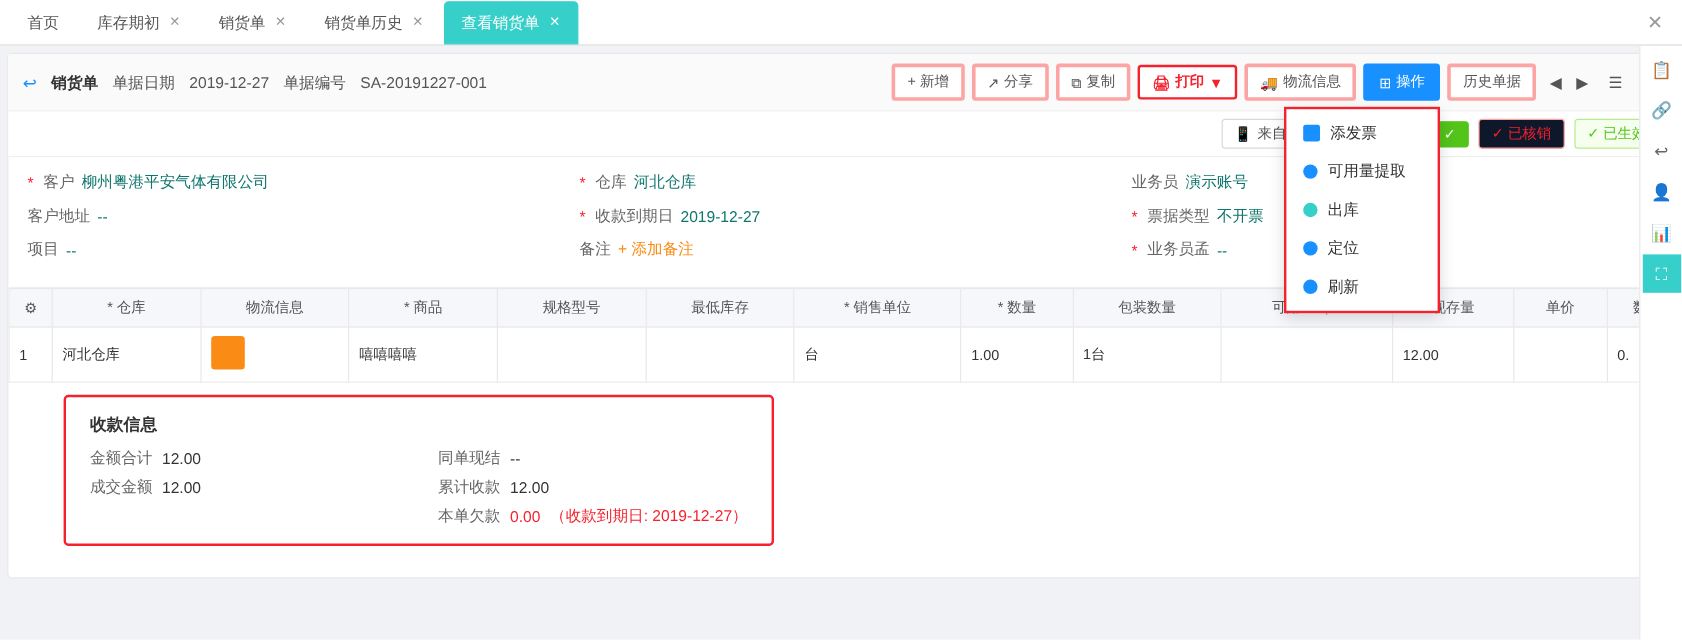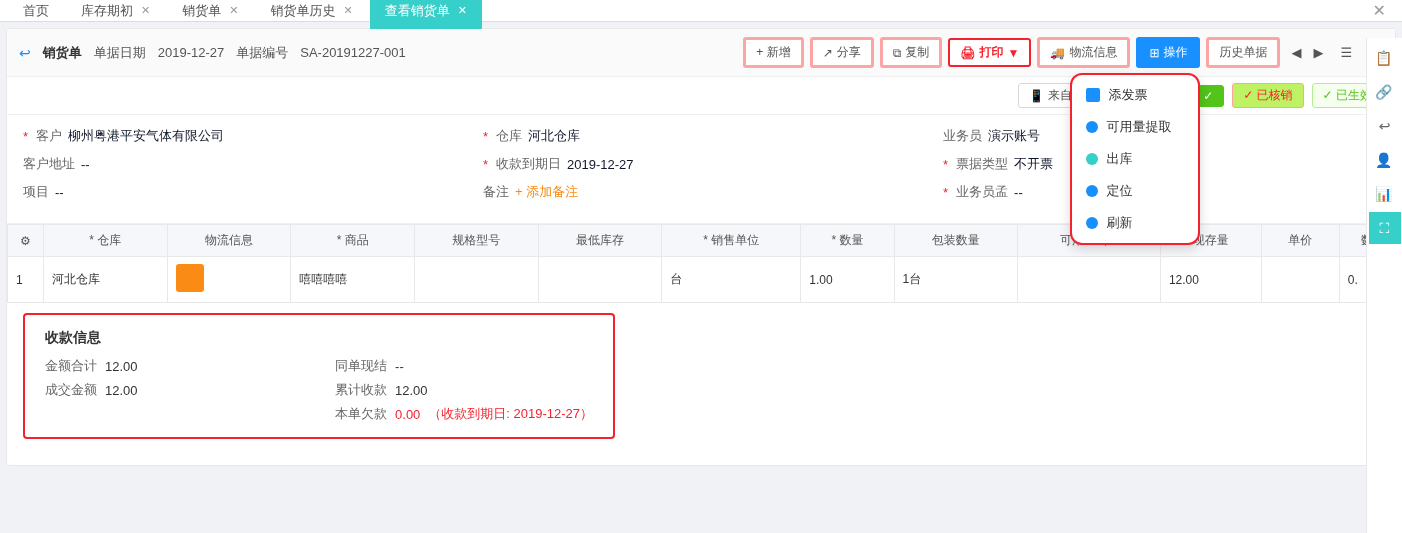--- a/index.html
+++ b/index.html
@@ -2,21 +2,21 @@
 <html><head>
   <meta charset="utf-8">
   <style>
     * { box-sizing: border-box; margin: 0; padding: 0; }
     body { font-family: 'Microsoft YaHei', Arial, sans-serif; font-size: 13px; background: #f0f2f5; color: #333; }
 
     
     .tab-bar {
       display: flex; align-items: center; background: #fff;
       border-bottom: 1px solid #ddd; padding: 0 8px;
-      height: 22px; gap: 2px;
+      height: 38px; gap: 2px;
     }
     .tab-item {
       display: flex; align-items: center; padding: 6px 14px;
       border: 1px solid transparent; border-radius: 4px 4px 0 0;
       cursor: pointer; font-size: 13px; height: 36px; gap: 6px;
       color: #555;
     }
     .tab-item.highlight {
       background: #36cfc9; color: #fff; border-color: #36cfc9; justify-content: space-between;
     }
@@ -42,21 +42,21 @@
       display: flex; align-items: center; gap: 4px;
       padding: 4px 10px; border: 3px solid #fca5a5;
       border-radius: 3px; background: #fff; cursor: pointer;
       font-size: 12px; color: #555;
     }
     .action-btn.print-btn { border: 2px solid #f5222d; color: #f5222d; font-weight: bold; }
     .action-btn.operations-btn { background: #1890ff; color: #fff; border-color: #1890ff; }
     .status-badge {
       padding: 3px 10px; border-radius: 3px; font-size: 12px;
     }
-    .badge-canceled { background: #bef264; color: #f5222d; border: 1px solid #ffa39e; }
+    .badge-canceled { background: #0f172a; color: #f5222d; border: 1px solid #ffa39e; }
     .badge-effective { background: #f6ffed; color: #52c41a; border: 1px solid #b7eb8f; }
 
     
     .sub-toolbar {
       display: flex; align-items: center; justify-content: flex-end;
       padding: 6px 12px; gap: 8px; border-bottom: 1px solid #f0f0f0;
       background: #fff;
     }
     .sub-btn {
       display: flex; align-items: center; gap: 4px;
@@ -66,21 +66,21 @@
     }
     .sub-btn.gray { background: #bfbfbf; color: #fff; border-color: #bfbfbf; }
     .sub-btn.checked { background: #52c41a; color: #fff; border-color: #52c41a; font-size: 12px; }
 
     
     .form-section { padding: 12px 16px; }
     .form-row { display: flex; align-items: center; margin-bottom: 10px; gap: 24px; }
     .form-field { display: flex; align-items: center; gap: 6px; flex: 1; }
     .form-label { color: #666; white-space: nowrap; }
     .required-star { color: #f5222d; margin-right: 2px; }
-    .form-value { color: #0f172a; font-weight: 500; }
+    .form-value { color: #0f766e; font-weight: 500; }
     .add-note { color: #fa8c16; cursor: pointer; }
     .add-note:before { content: '+ '; }
 
     
     .data-table { width: 100%; border-collapse: collapse; }
     .table-wrapper { overflow-x: auto; border-top: 1px solid #f0f0f0; }
     .data-table th {
       background: #f5f7fa; padding: 7px 8px;
       border: 1px solid #e8e8e8; font-size: 12px;
       white-space: nowrap; color: #555; font-weight: 500;
@@ -108,21 +108,21 @@
     .payment-row { display: flex; align-items: center; gap: 8px; font-size: 13px; }
     .payment-label { color: #666; white-space: nowrap; }
     .payment-value { color: #333; }
     .payment-value.red { color: #f5222d; }
 
     
     .dropdown-container { position: relative; display: inline-block; }
     .dropdown-menu {
       position: absolute; top: 36px; right: 0;
       background: #fff; border: 2px solid #f5222d;
-      border-radius: 12px; min-width: 130px;
+      border-radius: 0; min-width: 130px;
       box-shadow: 0 4px 12px rgba(0,0,0,0.15);
       z-index: 100; padding: 4px 0;
     }
     .dropdown-item {
       display: flex; align-items: center; gap: 8px;
       padding: 7px 14px; cursor: pointer; font-size: 13px; color: #333;
     }
     .dropdown-icon-sq { width: 14px; height: 14px; background: #1890ff; border-radius: 2px; display: inline-block; }
     .dropdown-icon-circle { width: 12px; height: 12px; background: #1890ff; border-radius: 50%; display: inline-block; }
     .dropdown-icon-circle.teal { background: #36cfc9; }
@@ -344,21 +344,21 @@
           <td>1台</td>
           <td></td>
           <td>12.00</td>
           <td></td>
           <td>0.</td>
         </tr>
       </tbody>
     </table>
   </div>
 
-  <div style="padding-bottom: 16px;">
+  <div style="padding-bottom: 16px; padding-left: 30px;">
     <div class="payment-box">
       <div class="payment-title">收款信息</div>
       <div class="payment-grid">
         <div class="payment-row">
           <span class="payment-label">金额合计</span>
           <span class="payment-value">12.00</span>
         </div>
         <div class="payment-row">
           <span class="payment-label">同单现结</span>
           <span class="payment-value">--</span>

